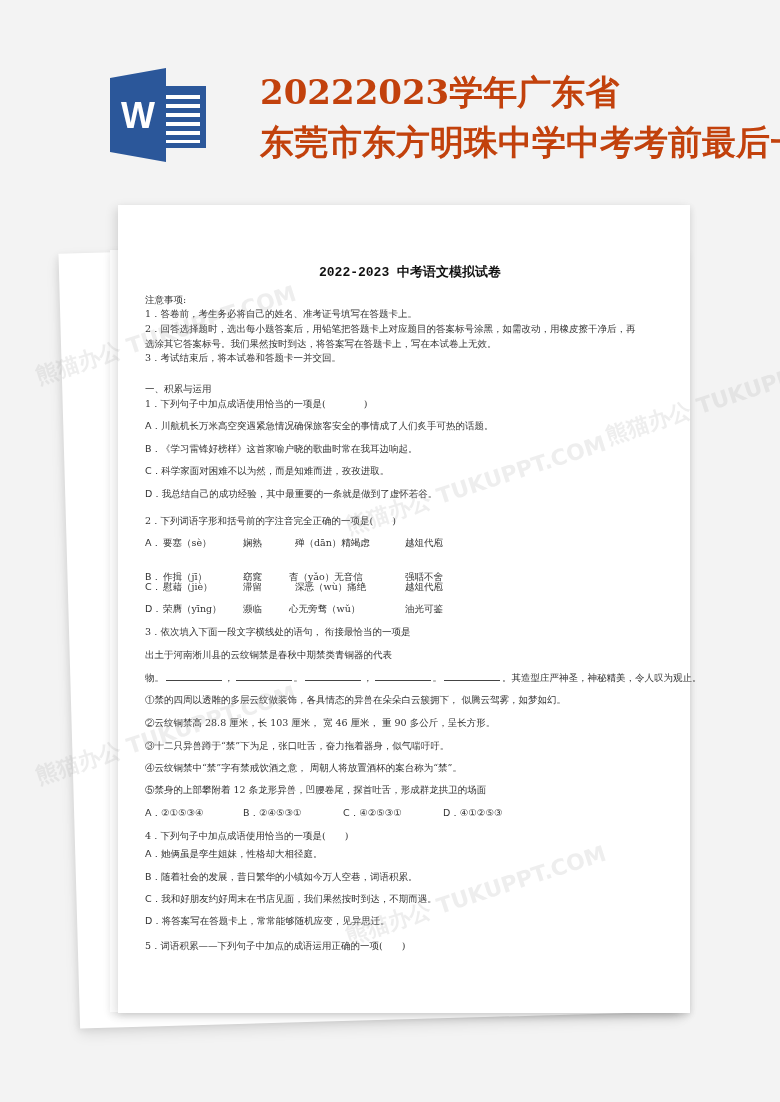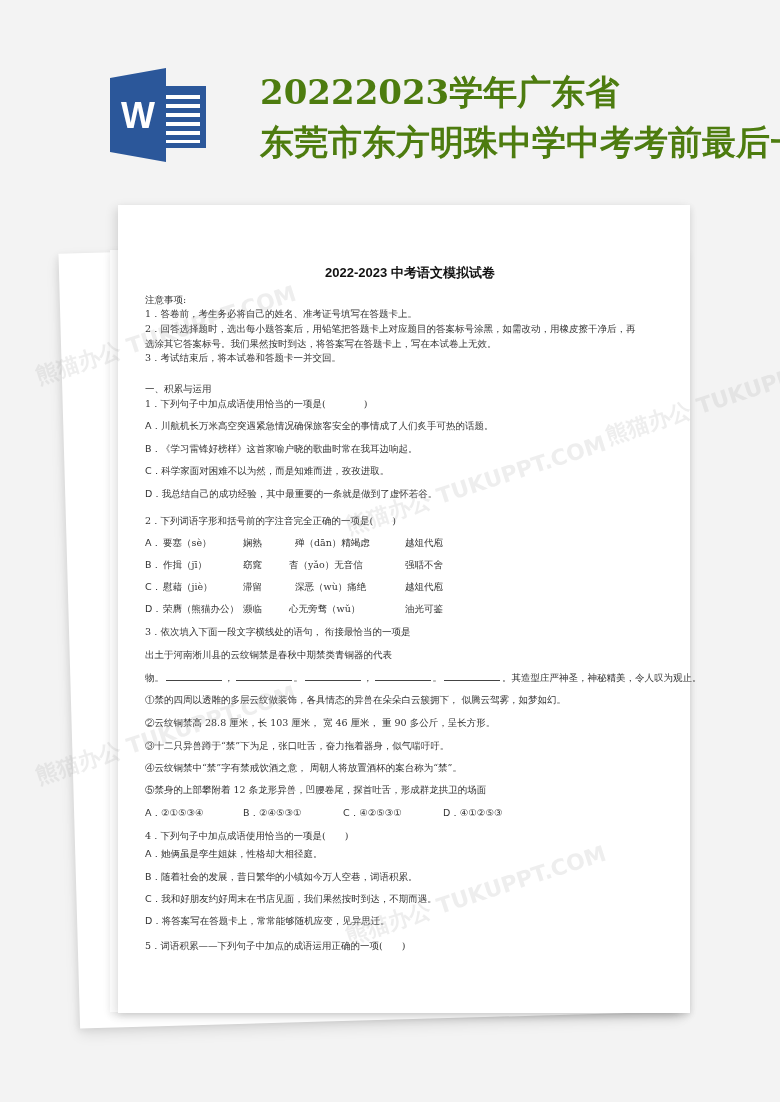--- a/index.html
+++ b/index.html
@@ -5,21 +5,21 @@
   html, body { margin:0; padding:0; }
   body {
     width:780px; height:1102px; overflow:hidden; position:relative;
     background:#f3f3f3;
     font-family:"DejaVu Serif", "Liberation Serif", serif;
   }
   .header { position:absolute; left:0; top:0; width:780px; height:190px; }
   .word-icon { position:absolute; left:108px; top:68px; width:102px; height:94px; }
   .title-line {
     position:absolute; left:260px; white-space:nowrap;
-    color:#4d7c0f; font-size:34px; font-weight:bold; letter-spacing:0px;
+    color:#c2410c; font-size:34px; font-weight:bold; letter-spacing:0px;
     font-family:"DejaVu Serif", "Liberation Serif", serif;
   }
   .title-1 { top:70px; }
   .title-2 { top:120px; }
 
   .sheet-back {
     position:absolute; left:80px; top:245px; width:600px; height:775px;
     background:#fff;
     transform:rotate(-1.6deg); transform-origin:50% 100%;
     box-shadow:0 6px 14px rgba(0,0,0,0.10), -2px 2px 6px rgba(0,0,0,0.06);
@@ -30,21 +30,21 @@
     box-shadow:0 3px 8px rgba(0,0,0,0.08);
   }
   .sheet {
     position:absolute; left:118px; top:205px; width:572px; height:808px;
     background:#fff;
     box-shadow:-3px 3px 10px rgba(0,0,0,0.12), 2px 2px 6px rgba(0,0,0,0.06);
   }
   .doc { position:absolute; left:27px; top:0; width:530px; color:#333; font-size:9.5px; line-height:15px; }
   .doc-title {
     position:absolute; left:0; top:60px; width:530px; text-align:center;
-    font-family:Liberation Sans, sans-serif; font-weight:bold;
+    font-family:Liberation Mono, monospace; font-weight:bold;
     font-size:13px; color:#111;
   }
   .p { position:absolute; left:0; white-space:nowrap; }
   .opt-letter { font-family:"DejaVu Sans", "Liberation Sans", sans-serif; }
   .underline { }
   .col { display:inline-block; }
   .blank { display:inline-block; border-bottom:1px solid #444; width:56px; height:9px; margin:0 2px; }
   .watermark {
     position:absolute; color:rgba(160,160,160,0.18); font-size:22px; font-weight:bold;
     transform:rotate(-18deg); white-space:nowrap; pointer-events:none;
@@ -92,28 +92,28 @@
     <div class="p" style="top:213px"><span class="opt-letter">A．</span><span>川航机长万米高空突遇紧急情况确保旅客安全的事情成了人们炙手可热的话题。</span></div>
     <div class="p" style="top:236px"><span class="opt-letter">B．</span><span>《学习雷锋好榜样》这首家喻户晓的歌曲时常在我耳边响起。</span></div>
     <div class="p" style="top:258px"><span class="opt-letter">C．</span><span>科学家面对困难不以为然，而是知难而进，孜孜进取。</span></div>
     <div class="p" style="top:281px"><span class="opt-letter">D．</span><span>我总结自己的成功经验，其中最重要的一条就是做到了虚怀若谷。</span></div>
 
     <div class="p" style="top:308px"><span>2．下列词语字形和括号前的字注音</span><span class="underline">完全正确</span><span>的一项是(　　)</span></div>
 
     <div class="p" style="top:330px">
       <span class="col opt-letter" style="width:18px">A．</span><span class="col" style="width:80px">要塞（sè）</span><span class="col" style="width:52px">娴熟</span><span class="col" style="width:110px">殚（dān）精竭虑</span><span class="col">越俎代庖</span>
     </div>
-    <div class="p" style="top:352px">
+    <div class="p" style="top:364px">
       <span class="col opt-letter" style="width:18px">B．</span><span class="col" style="width:80px">作揖（jī）</span><span class="col" style="width:46px">窈窕</span><span class="col" style="width:116px">杳（yǎo）无音信</span><span class="col">强聒不舍</span>
     </div>
     <div class="p" style="top:374px">
       <span class="col opt-letter" style="width:18px">C．</span><span class="col" style="width:80px">慰藉（jiè）</span><span class="col" style="width:52px">滞留</span><span class="col" style="width:110px">深恶（wù）痛绝</span><span class="col">越俎代庖</span>
     </div>
     <div class="p" style="top:396px">
-      <span class="col opt-letter" style="width:18px">D．</span><span class="col" style="width:80px">荣膺（熊猫办公）</span><span class="col" style="width:46px">濒临</span><span class="col" style="width:116px">心无旁骛（wǔ）</span><span class="col">油光可鉴</span>
+      <span class="col opt-letter" style="width:18px">D．</span><span class="col" style="width:80px">荣膺（yīng）</span><span class="col" style="width:46px">濒临</span><span class="col" style="width:116px">心无旁骛（wǔ）</span><span class="col">油光可鉴</span>
     </div>
 
     <div class="p" style="top:419px">3．依次填入下面一段文字横线处的语句， 衔接最恰当的一项是</div>
     <div class="p" style="top:442px">出土于河南淅川县的云纹铜禁是春秋中期禁类青铜器的代表</div>
     <div class="p" style="top:465px"><span>物。</span><span class="blank"></span>，<span class="blank"></span>。<span class="blank"></span>，<span class="blank"></span>。<span class="blank"></span><span>。其造型庄严神圣，神秘精美，令人叹为观止。</span></div>
     <div class="p" style="top:487px">①禁的四周以透雕的多层云纹做装饰，各具情态的异兽在朵朵白云簇拥下， 似腾云驾雾，如梦如幻。</div>
     <div class="p" style="top:510px">②云纹铜禁高 28.8 厘米，长 103 厘米， 宽 46 厘米， 重 90 多公斤，呈长方形。</div>
     <div class="p" style="top:533px">③十二只异兽蹲于“禁”下为足，张口吐舌，奋力拖着器身，似气喘吁吁。</div>
     <div class="p" style="top:555px">④云纹铜禁中“禁”字有禁戒饮酒之意， 周朝人将放置酒杯的案台称为“禁”。</div>
     <div class="p" style="top:577px">⑤禁身的上部攀附着 12 条龙形异兽，凹腰卷尾，探首吐舌，形成群龙拱卫的场面</div>

